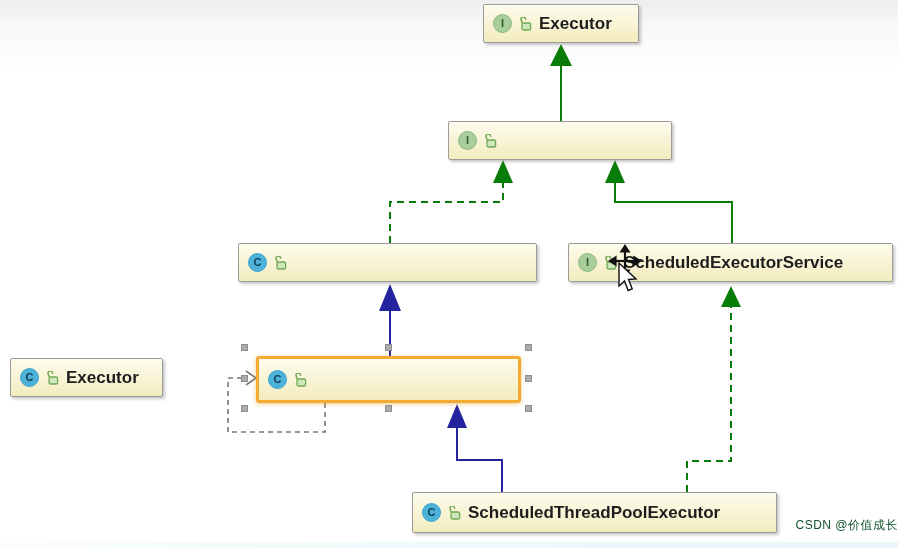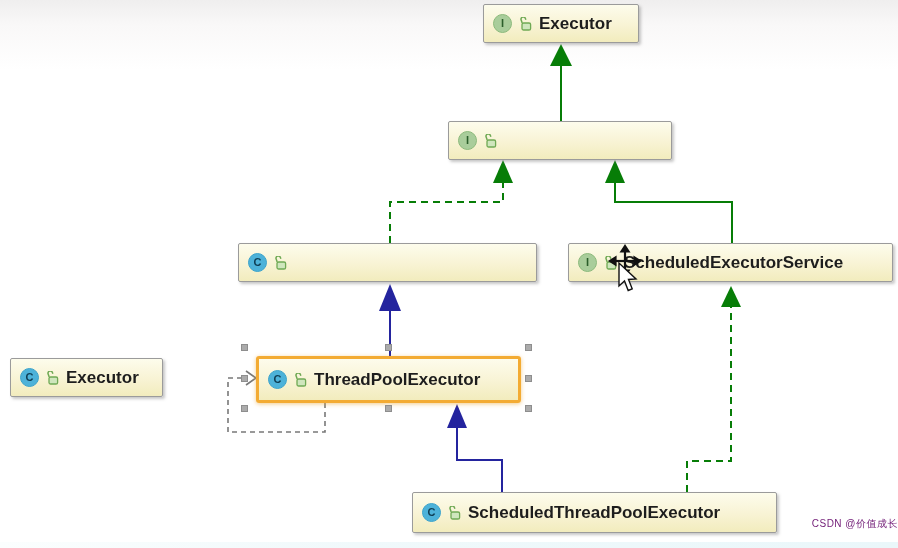--- a/index.html
+++ b/index.html
@@ -33,21 +33,21 @@
   .badge-class{background:#4db2d9;border:1px solid #3da4cc;color:#0e3d53;}
   .lock{flex:0 0 auto;width:13px;height:14px;}
 
   .handle{
     position:absolute;width:7px;height:7px;
     background:#ababab;border:1px solid #8e8e8e;box-sizing:border-box;
   }
 
   .watermark{
     position:absolute;left:742px;top:517px;width:156px;
-    color:#701a75;font-size:10px;font-weight:400;letter-spacing:.5px;
+    color:#14532d;font-size:12px;font-weight:400;letter-spacing:.5px;
     text-align:right;
   }
   .bottom-strip{
     position:absolute;left:0;right:0;bottom:0;height:6px;
     background:linear-gradient(90deg,#fbfefe 0%,#f0f9fb 40%,#eaf7fa 100%);
   }
   .cursor{position:absolute;left:603px;top:243px;pointer-events:none;}
 </style>
 </head>
 <body>
@@ -134,21 +134,20 @@
       </svg>
     <span>Executor</span>
   </div>
 
   <div class="node selected" style="left:256px;top:356px;width:265px;height:47px;">
     <span class="kind-badge badge-class">C</span>
     <svg class="lock" viewBox="0 0 13 14">
         <path d="M3.2 6 L2 2.6 A2.3 2.3 0 0 1 6.3 1.2 L6.9 2.8" fill="none" stroke="#6fa954" stroke-width="1.5"></path>
         <rect x="3" y="6" width="8.6" height="7" rx="1.6" fill="#cfe6bd" stroke="#6fa954" stroke-width="1.3"></rect>
       </svg>
-    <span>ThreadPoolExecutor</span>
   </div>
 
   <div class="handle" style="left:241px;top:344px;"></div>
   <div class="handle" style="left:385px;top:344px;"></div>
   <div class="handle" style="left:525px;top:344px;"></div>
   <div class="handle" style="left:241px;top:375px;"></div>
   <div class="handle" style="left:525px;top:375px;"></div>
   <div class="handle" style="left:241px;top:405px;"></div>
   <div class="handle" style="left:385px;top:405px;"></div>
   <div class="handle" style="left:525px;top:405px;"></div>

